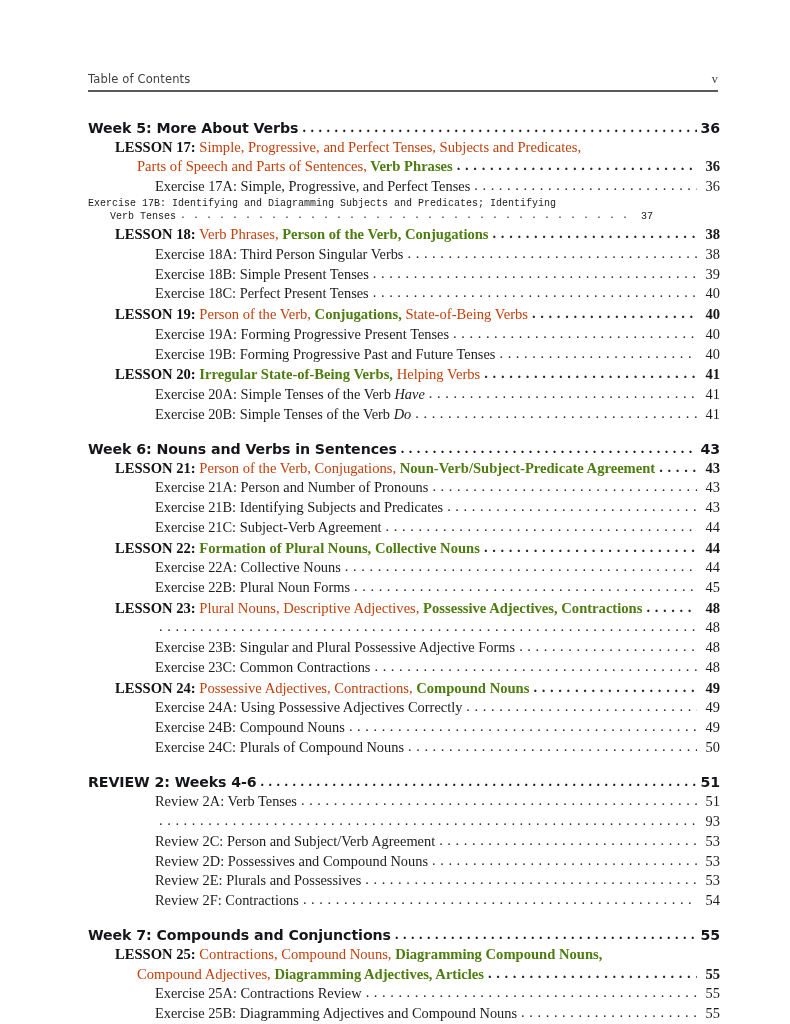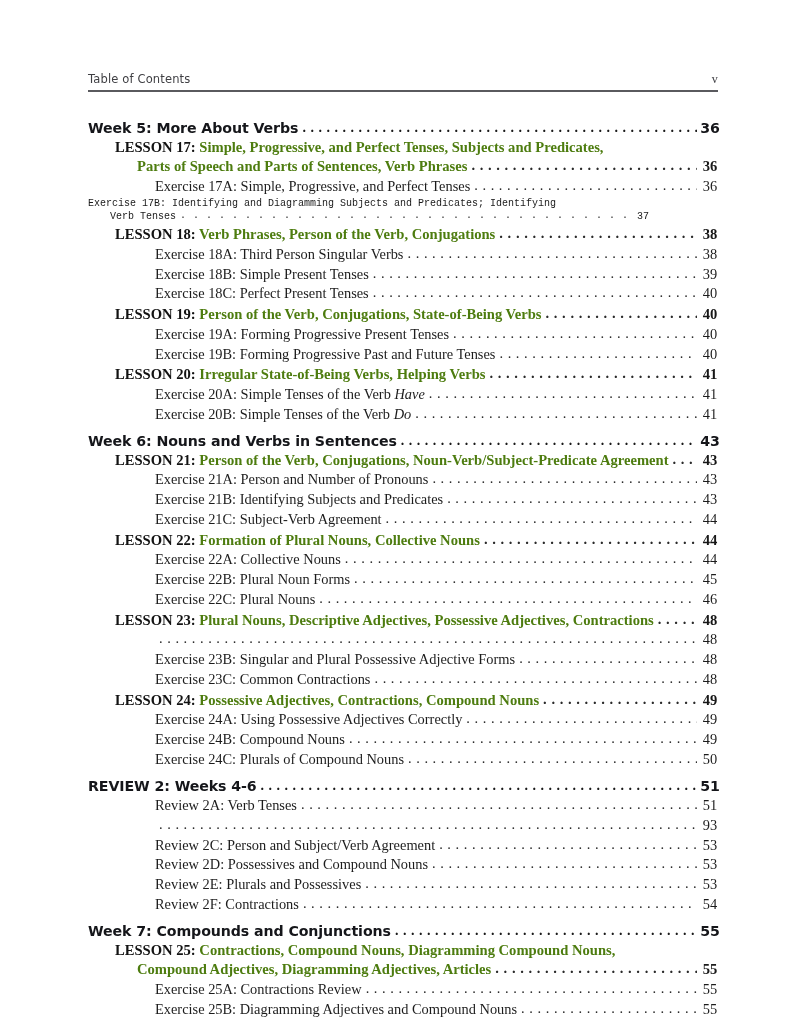--- a/index.html
+++ b/index.html
@@ -83,33 +83,33 @@
     position: relative;
     top: -1px;
   }
   .leader::after {
     content: ". . . . . . . . . . . . . . . . . . . . . . . . . . . . . . . . . . . . . . . . . . . . . . . . . . . . . . . . . . . . . . . . . . . . . . . . . . . . . . . . . . . . . . . . . .";
     letter-spacing: 0.5px;
   }
 
   .folio {
     flex: 0 0 auto;
-    text-align: center;
+    text-align: right;
     min-width: 20px;
     white-space: nowrap;
   }
 
   
   .row-week {
     font-family: "DejaVu Sans", "Liberation Sans", sans-serif;
     font-weight: bold;
     font-size: 14.2px;
     color: #15161a;
     margin-left: 0px;
-    margin-top: 8px;
+    margin-top: 16px;
     margin-bottom: 1px;
     letter-spacing: -0.1px;
   }
   .row-week .leader {
     font-family: "Liberation Serif", serif;
     font-weight: bold;
     font-size: 14px;
     color: #1a1a1a;
   }
   .row-week .folio {
@@ -173,22 +173,22 @@
   .ex-multi .line1 { display: block; white-space: nowrap; }
   .ex-multi .line2 {
     display: flex;
     align-items: baseline;
     margin-left: 22px;
     width: 543px;
   }
 
   
   .t-old {
-    color: #4d7c0f;
-    font-weight: bold;
+    color: #c2410c;
+    font-weight: normal;
   }
   .t-new {
     color: #4d7c0f;
     font-weight: bold;
   }
   .t-lessno {
     color: #121212;
     font-weight: bold;
   }
   em, .it { font-style: italic; }
@@ -314,25 +314,20 @@
       <div class="row row-ex">
         <span class="label">Exercise 22A: Collective Nouns</span>
         <span class="leader"></span>
         <span class="folio">44</span>
       </div>
       <div class="row row-ex">
         <span class="label">Exercise 22B: Plural Noun Forms</span>
         <span class="leader"></span>
         <span class="folio">45</span>
       </div>
-      <div class="row row-ex">
-        <span class="label">Exercise 22C: Plural Nouns</span>
-        <span class="leader"></span>
-        <span class="folio">46</span>
-      </div>
       <div class="row row-lesson">
         <span class="label"><span class="t-lessno">LESSON 23:</span><span class="t-old"> Plural Nouns, Descriptive Adjectives,</span><span class="t-new"> Possessive Adjectives, Contractions</span></span>
         <span class="leader"></span>
         <span class="folio">48</span>
       </div>
       <div class="row row-ex">
         <span class="leader"></span>
         <span class="folio">48</span>
       </div>
       <div class="row row-ex">

